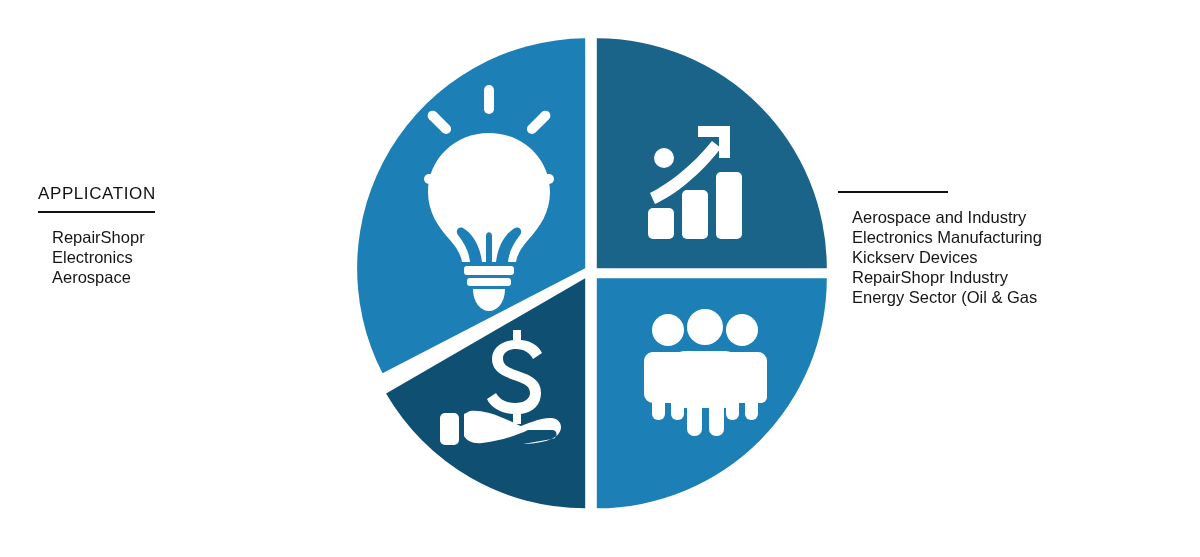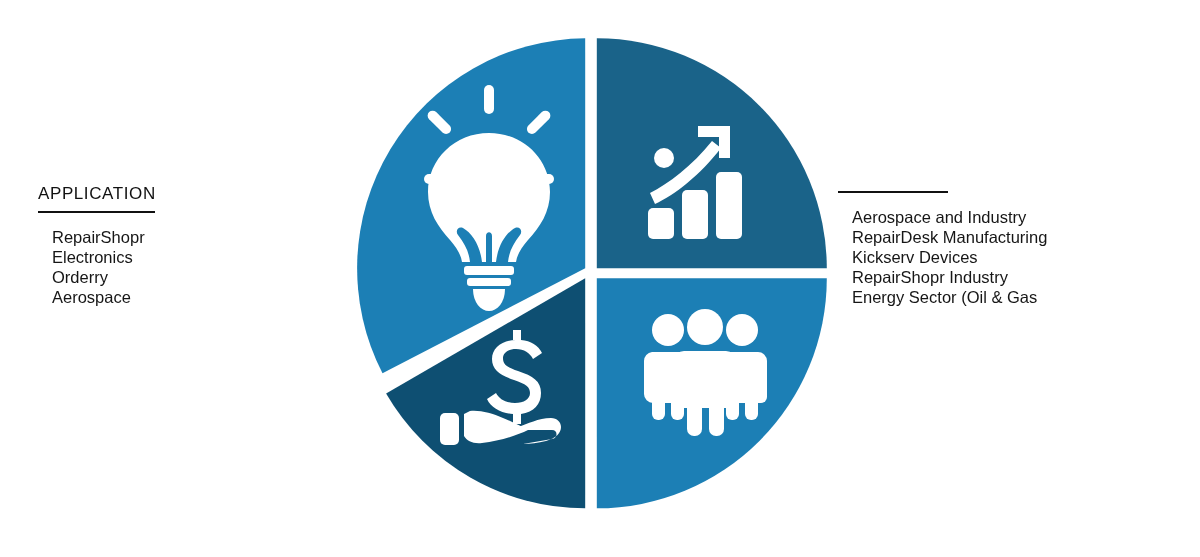--- a/index.html
+++ b/index.html
@@ -206,27 +206,26 @@
     </g>
   </svg>
 </div>
 
 <div class="panel panel-left">
   <div class="panel-title">APPLICATION</div>
   <div class="panel-rule"></div>
   <ul class="panel-list">
     <li>RepairShopr</li>
     <li>Electronics</li>
-    <li>Orderry</li>
     <li>Aerospace</li>
   </ul>
 </div>
 
 <div class="panel panel-right">
   <div class="panel-rule"></div>
   <ul class="panel-list">
     <li>Aerospace and Industry</li>
-    <li>RepairDesk Manufacturing</li>
+    <li>Electronics Manufacturing</li>
     <li>Kickserv Devices</li>
     <li>RepairShopr Industry</li>
     <li>Energy Sector (Oil &amp; Gas</li>
   </ul>
 </div>
 
 </body></html>

